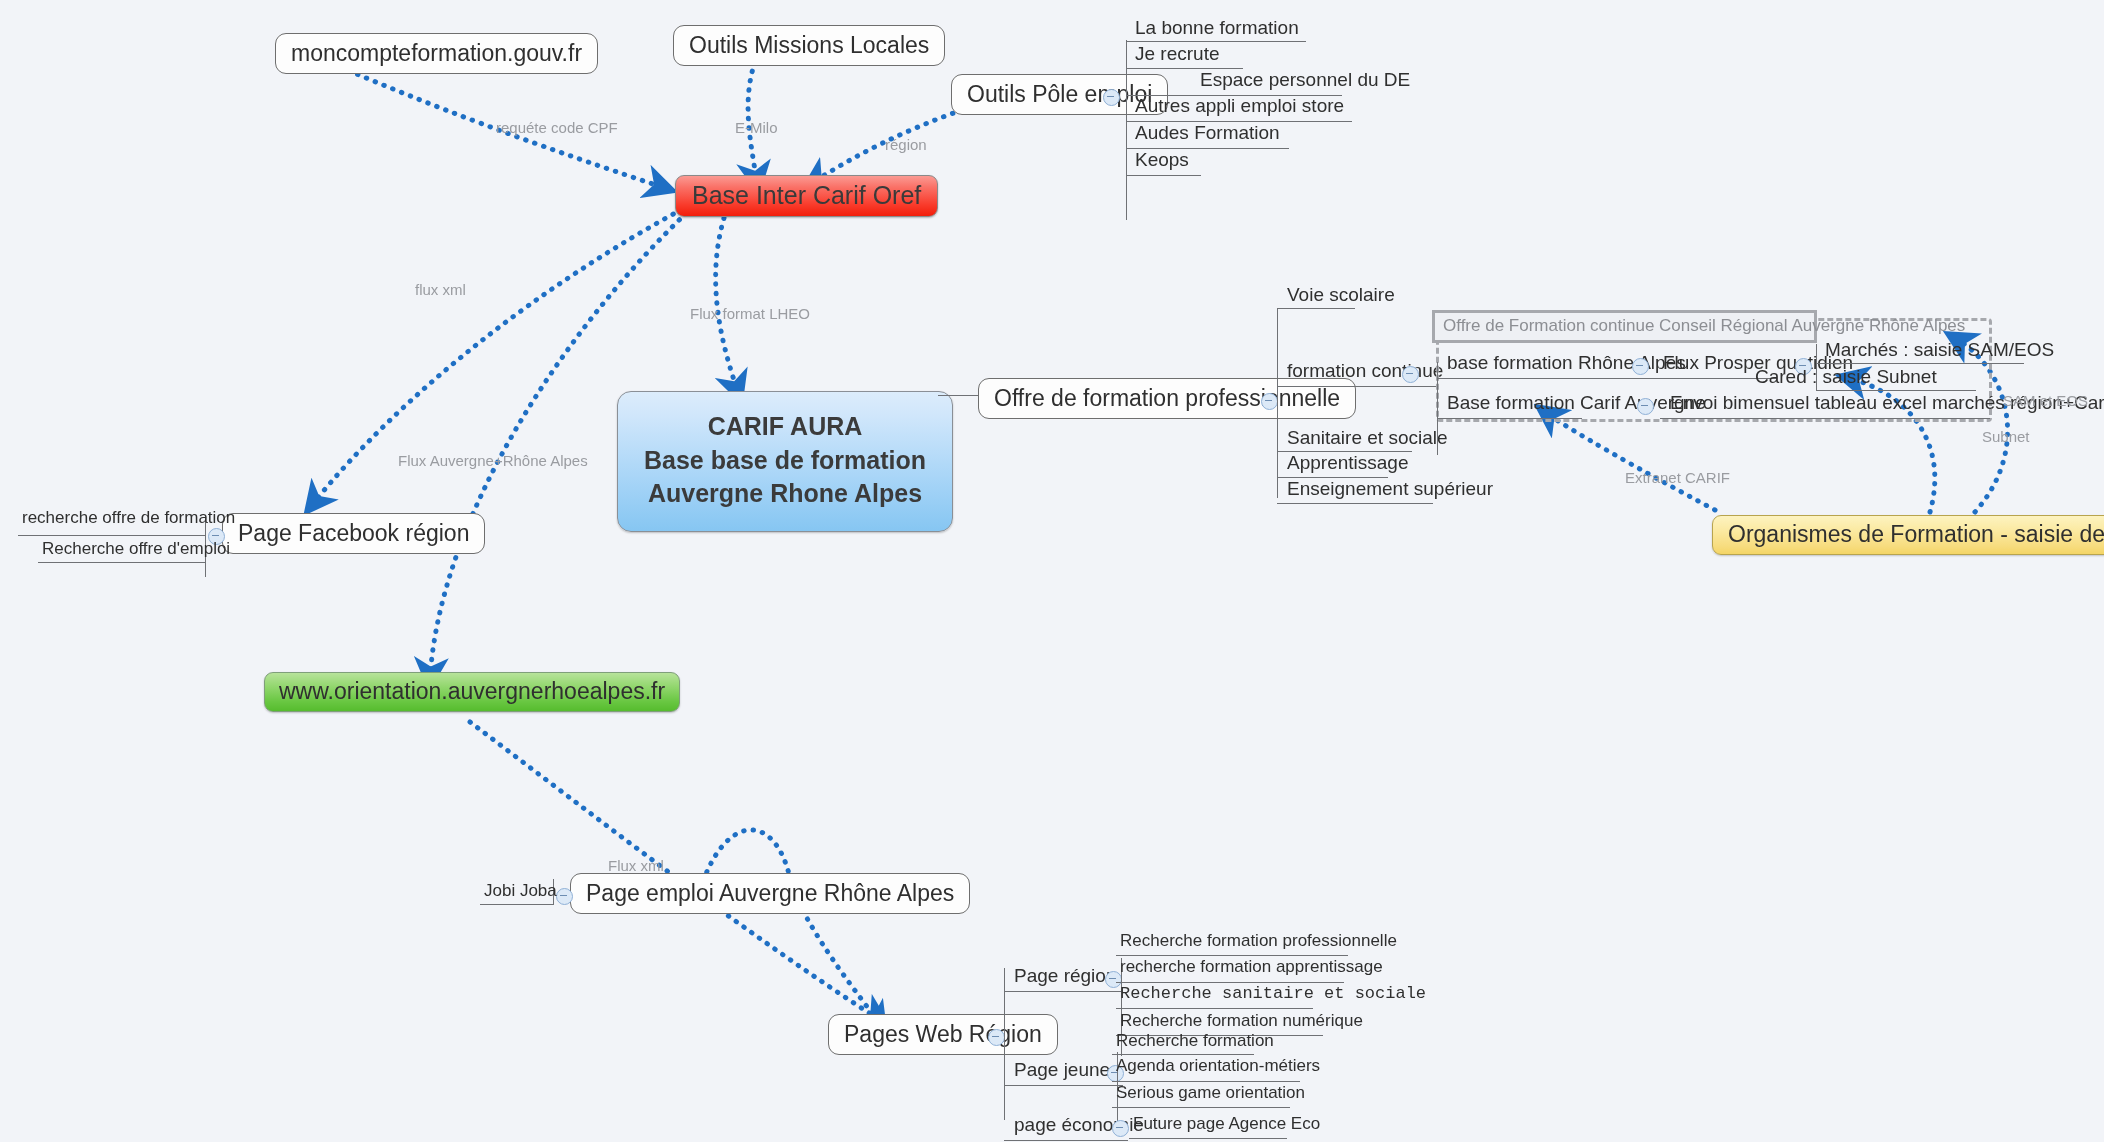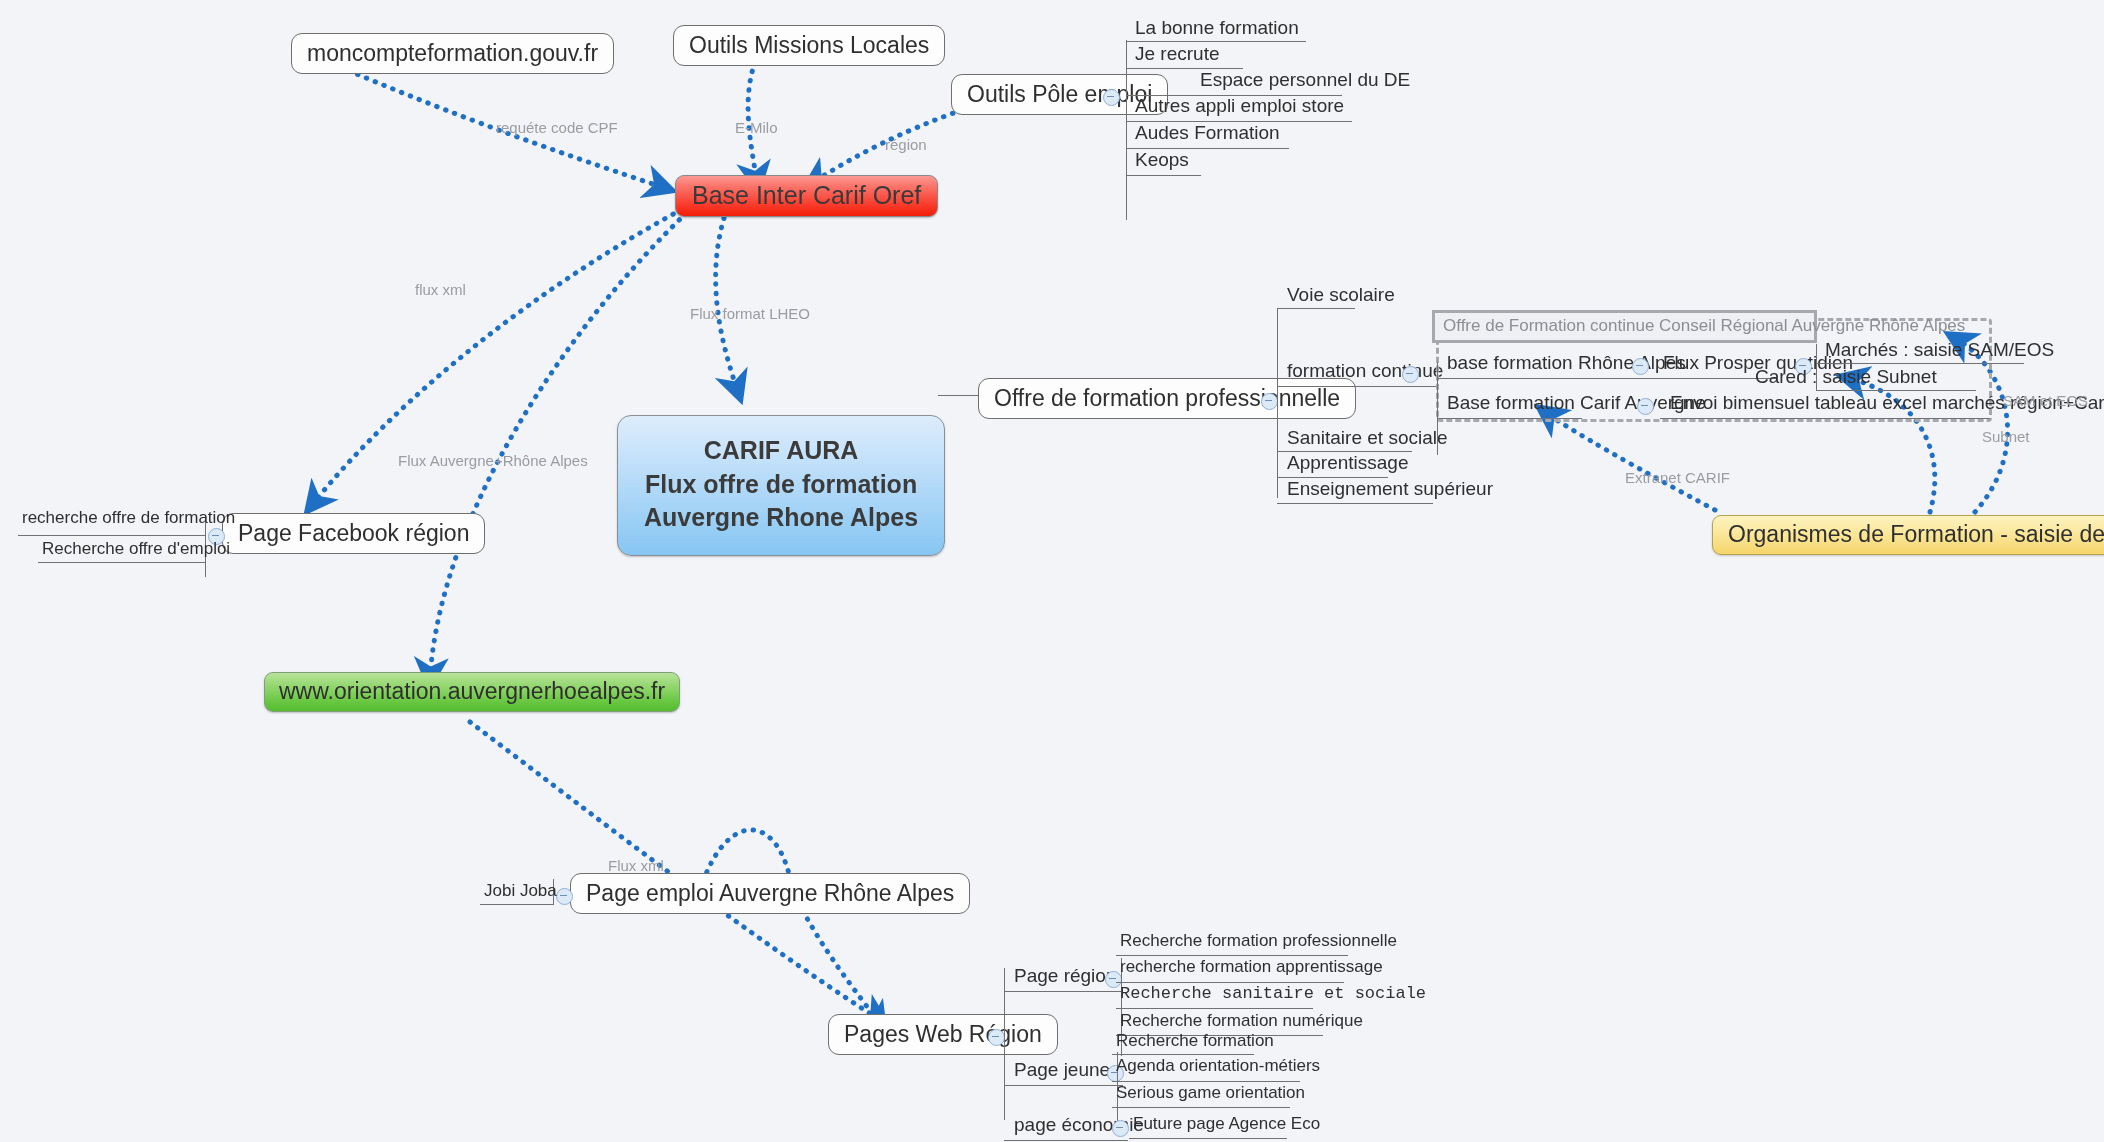--- a/index.html
+++ b/index.html
@@ -107,21 +107,21 @@
       <path d="M790,885 C820,950 860,995 880,1025" marker-end="url(#ah)"></path>
 
       <path d="M1715,510 C1640,470 1570,430 1545,412" marker-end="url(#ah)"></path>
 
       <path d="M1975,512 C2030,450 2010,370 1955,338" marker-end="url(#ah)"></path>
 
       <path d="M1930,512 C1950,440 1905,392 1848,378" marker-end="url(#ah)"></path>
     </g>
   </svg>
 
-  <div class="node bubble" style="left:275px;top:33px;margin-left:16px;">moncompteformation.gouv.fr</div>
+  <div class="node bubble" style="left:275px;top:33px;">moncompteformation.gouv.fr</div>
 
   <div class="elabel" style="left:496px;top:119px;">requéte code CPF</div>
 
   <div class="node bubble" style="left:673px;top:25px;">Outils Missions Locales</div>
 
   <div class="elabel" style="left:735px;top:119px;">E-Milo</div>
 
   <div class="node bubble" style="left:951px;top:74px;">Outils Pôle emploi</div>
   <div class="collapse" style="left:1103px;top:89px;"></div>
 
@@ -150,23 +150,23 @@
   </div>
 
   <div class="node bubble red" style="left:675px;top:175px;">Base Inter Carif Oref</div>
 
   <div class="elabel" style="left:690px;top:305px;">Flux format LHEO</div>
 
   <div class="elabel" style="left:415px;top:281px;">flux xml</div>
 
   <div class="elabel" style="left:398px;top:452px;">Flux Auvergne+Rhône Alpes</div>
 
-  <div class="node bubble center" style="left:617px;top:391px;margin-top:24px;">
+  <div class="node bubble center" style="left:617px;top:391px;">
     <div>CARIF AURA</div>
-    <div>Flux offre de formation</div>
+    <div>Base base de formation</div>
     <div>Auvergne Rhone Alpes</div>
   </div>
 
   <div class="hline" style="left:938px;top:395px;width:42px;"></div>
 
   <div class="node bubble" style="left:978px;top:378px;">Offre de formation professionnelle</div>
   <div class="collapse" style="left:1261px;top:393px;"></div>
 
   <div>
     <div class="vline" style="left:1277px;top:308px;height:190px;"></div>

